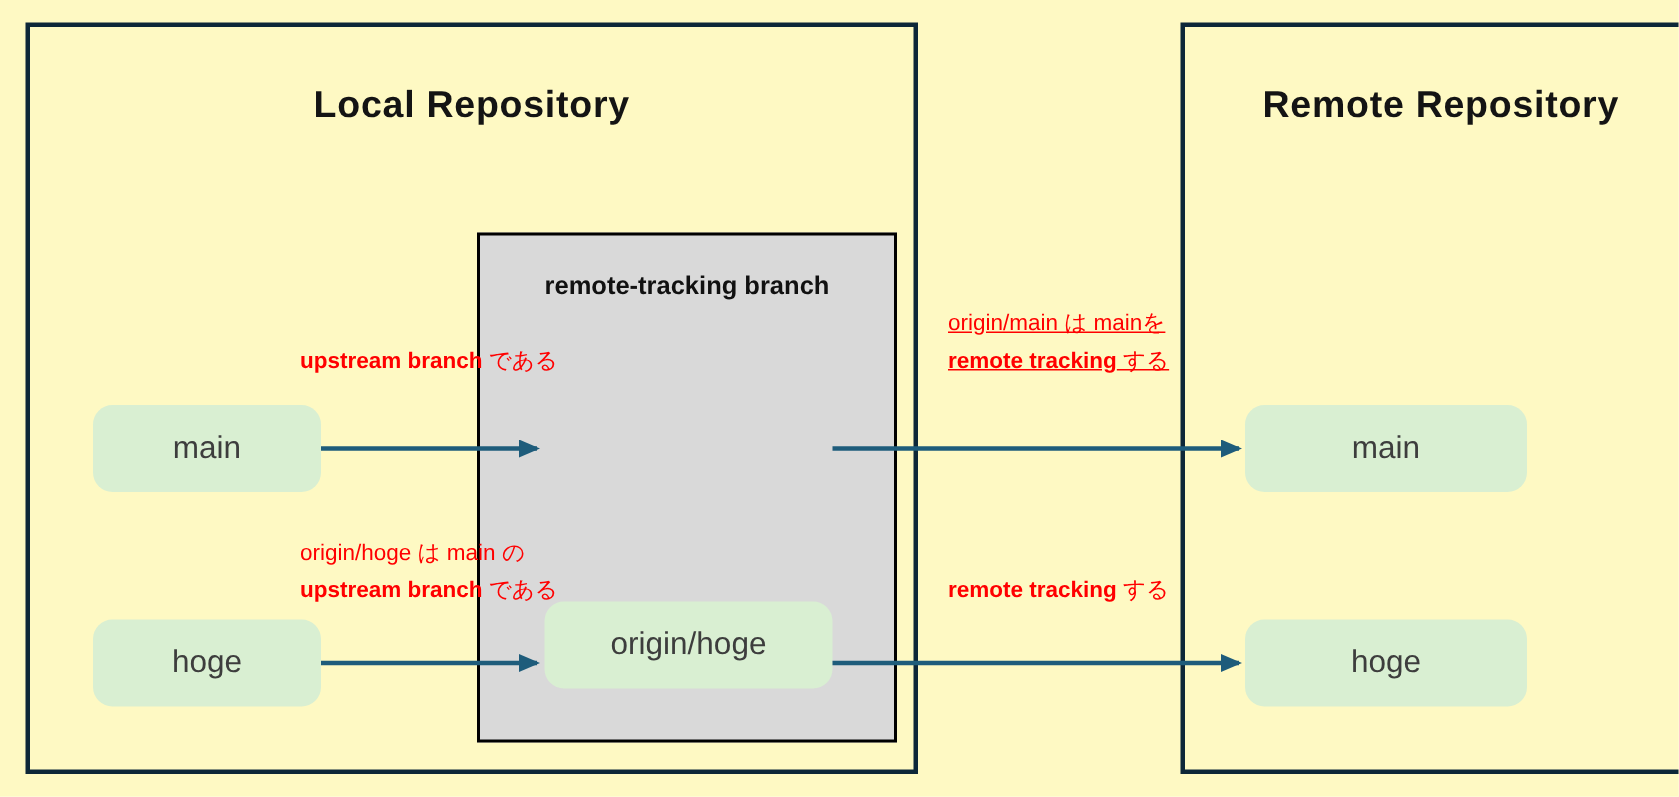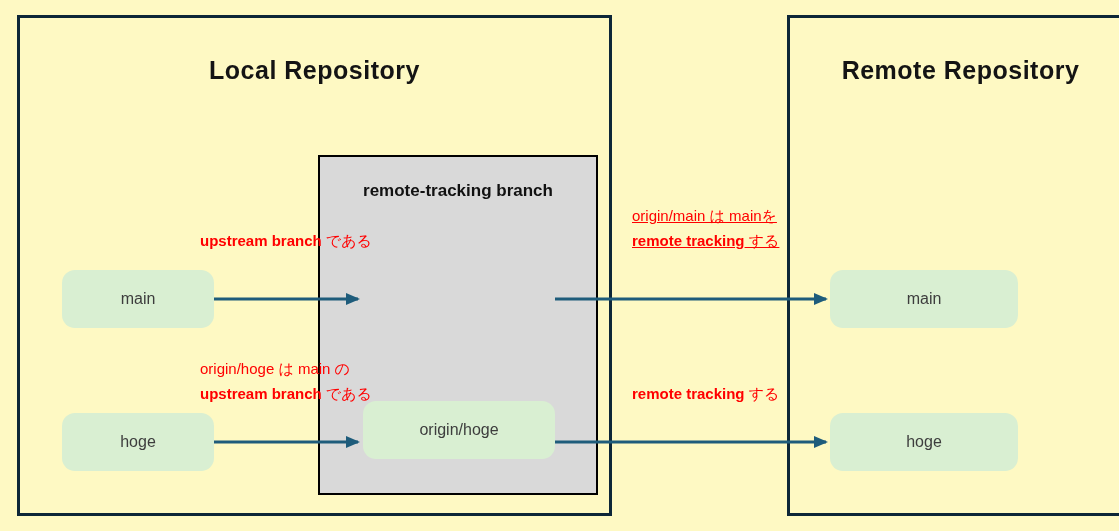--- a/index.html
+++ b/index.html
@@ -50,21 +50,21 @@
     margin-top: 16px;
   }
   .branch-node {
     position: absolute;
     height: 58px;
     background: #d9efd2;
     border-radius: 13px;
     display: flex;
     align-items: center;
     justify-content: center;
-    font-size: 16px;
+    font-size: 21px;
     color: #3d3d3d;
     z-index: 2;
   }
   .branch-node.local-main  { left: 62px;  top: 270px; width: 152px; }
   .branch-node.local-hoge  { left: 62px;  top: 413px; width: 152px; }
   .branch-node.origin-main { left: 363px; top: 270px; width: 192px; }
   .branch-node.origin-hoge { left: 363px; top: 401px; width: 192px; }
   .branch-node.remote-main { left: 830px; top: 270px; width: 188px; }
   .branch-node.remote-hoge { left: 830px; top: 413px; width: 188px; }
   .annot {

